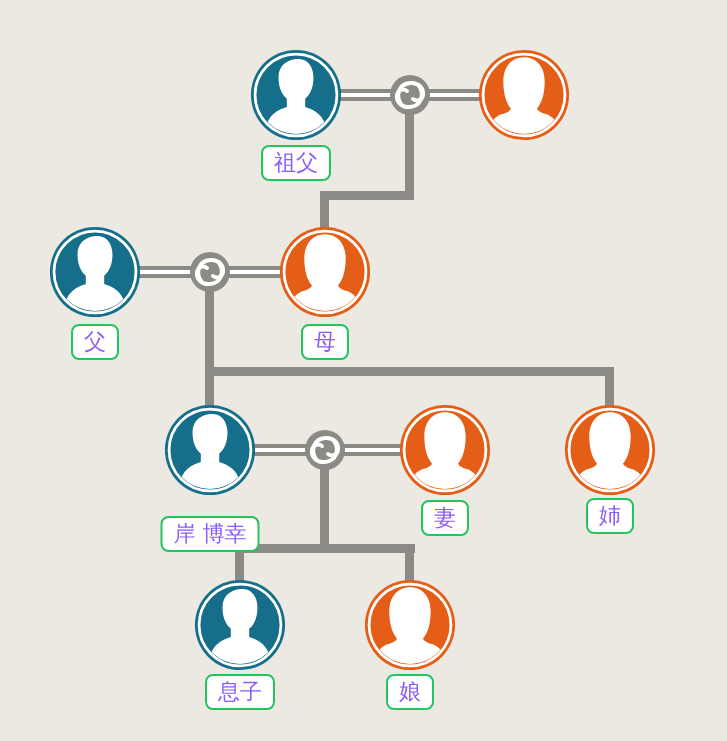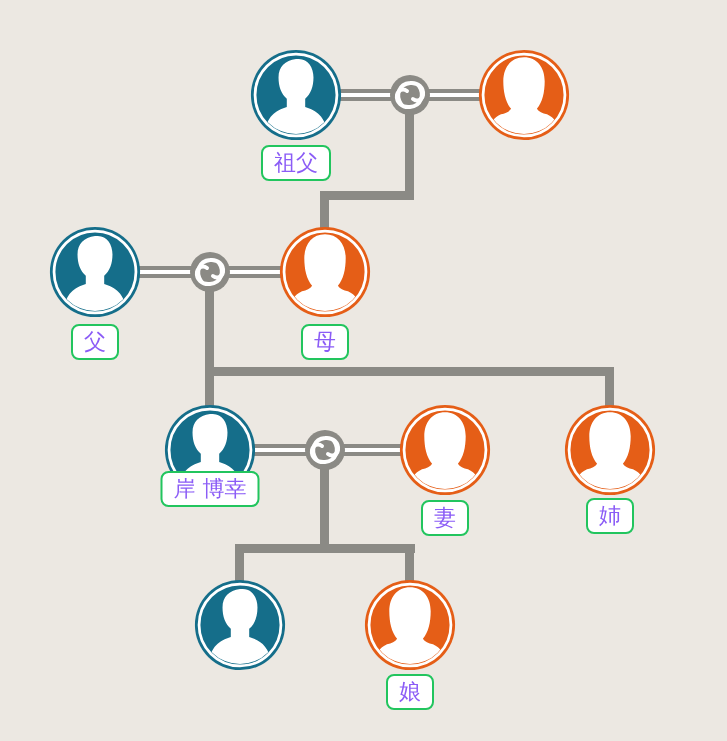--- a/index.html
+++ b/index.html
@@ -179,18 +179,19 @@
       <circle cx="50" cy="50" r="44.5" fill="none" stroke="#FFFFFF" stroke-width="3"></circle>
       <g clip-path="url(#clipc)">
           <use href="#sil-female"></use>
         </g>
     </svg>
   </div>
 
   <div class="plabel" style="left:296px;top:145px">祖父</div>
   <div class="plabel" style="left:95px;top:324px">父</div>
   <div class="plabel" style="left:325px;top:324px">母</div>
-  <div class="plabel" style="left:210px;top:471px">岸 博幸</div>
+  <div class="plabel" style="left:210px;top:516px">岸 博幸</div>
   <div class="plabel" style="left:445px;top:500px">妻</div>
   <div class="plabel" style="left:610px;top:498px">姉</div>
+  <div class="plabel" style="left:240px;top:674px">息子</div>
   <div class="plabel" style="left:410px;top:674px">娘</div>
 
 </div>
 
 </body></html>

